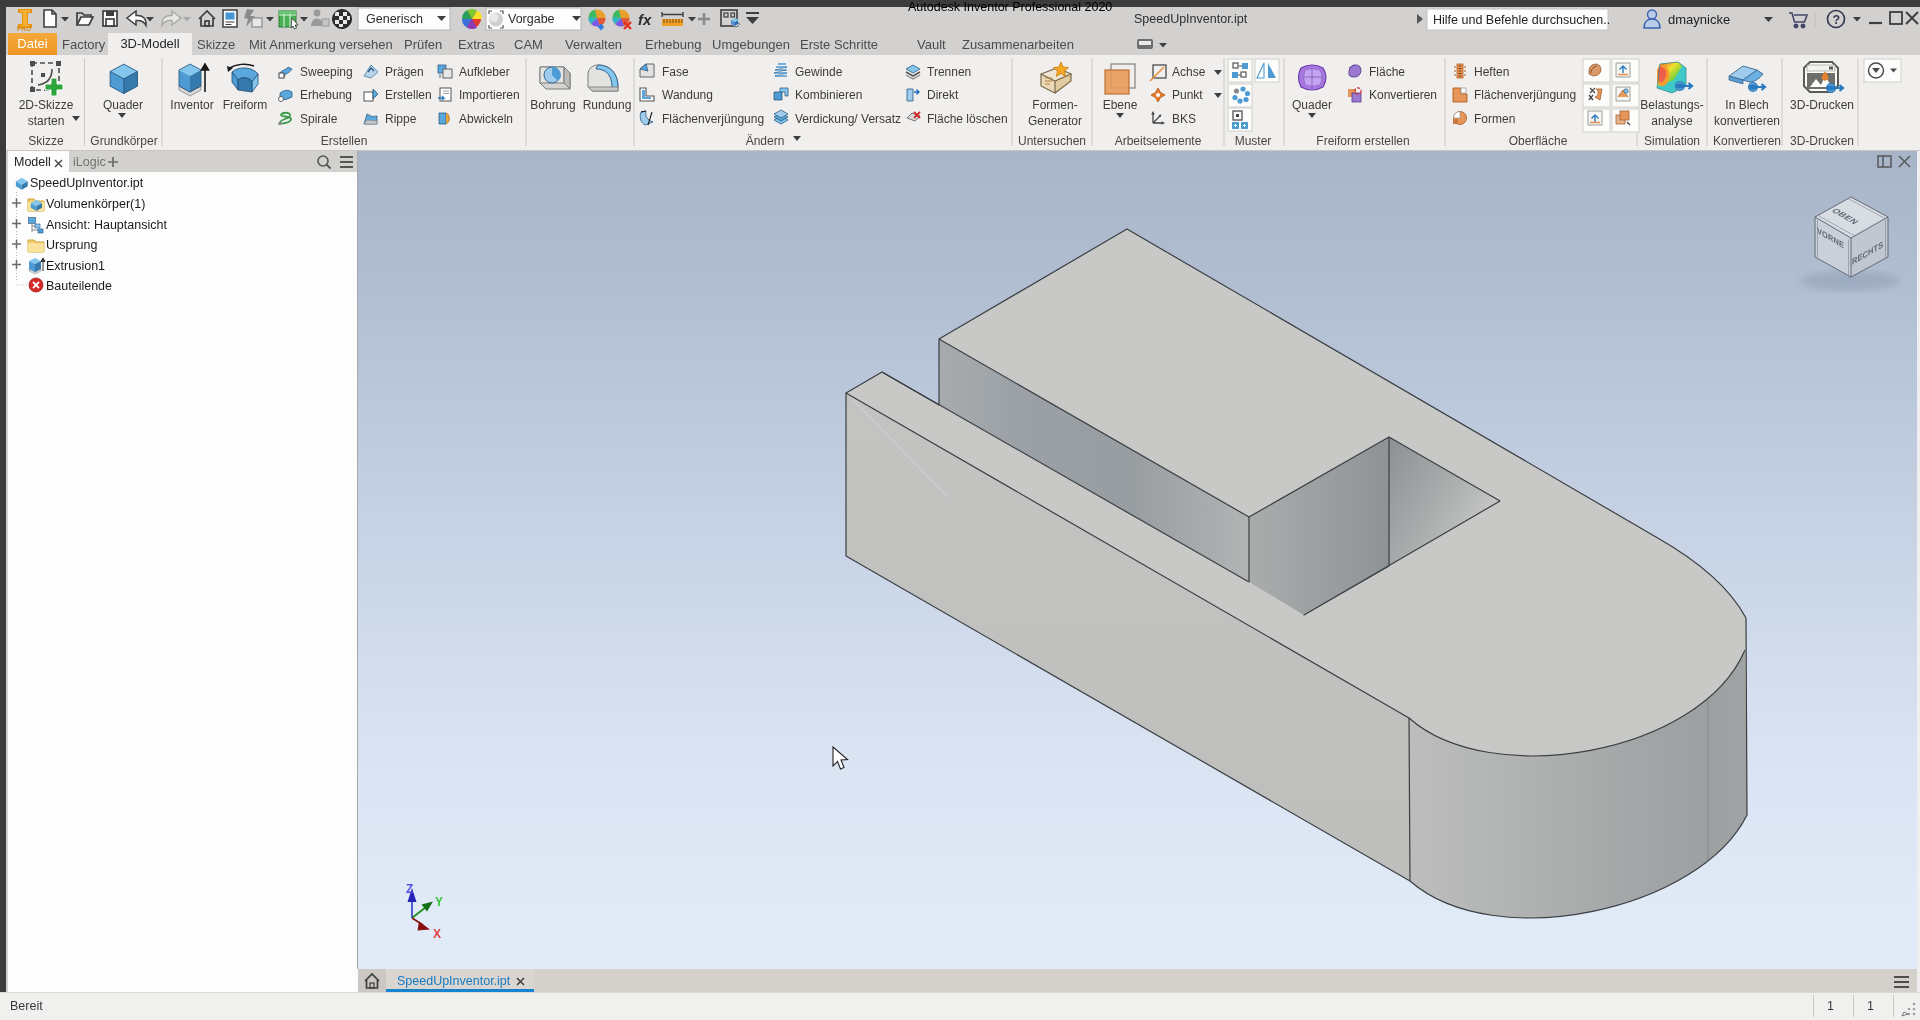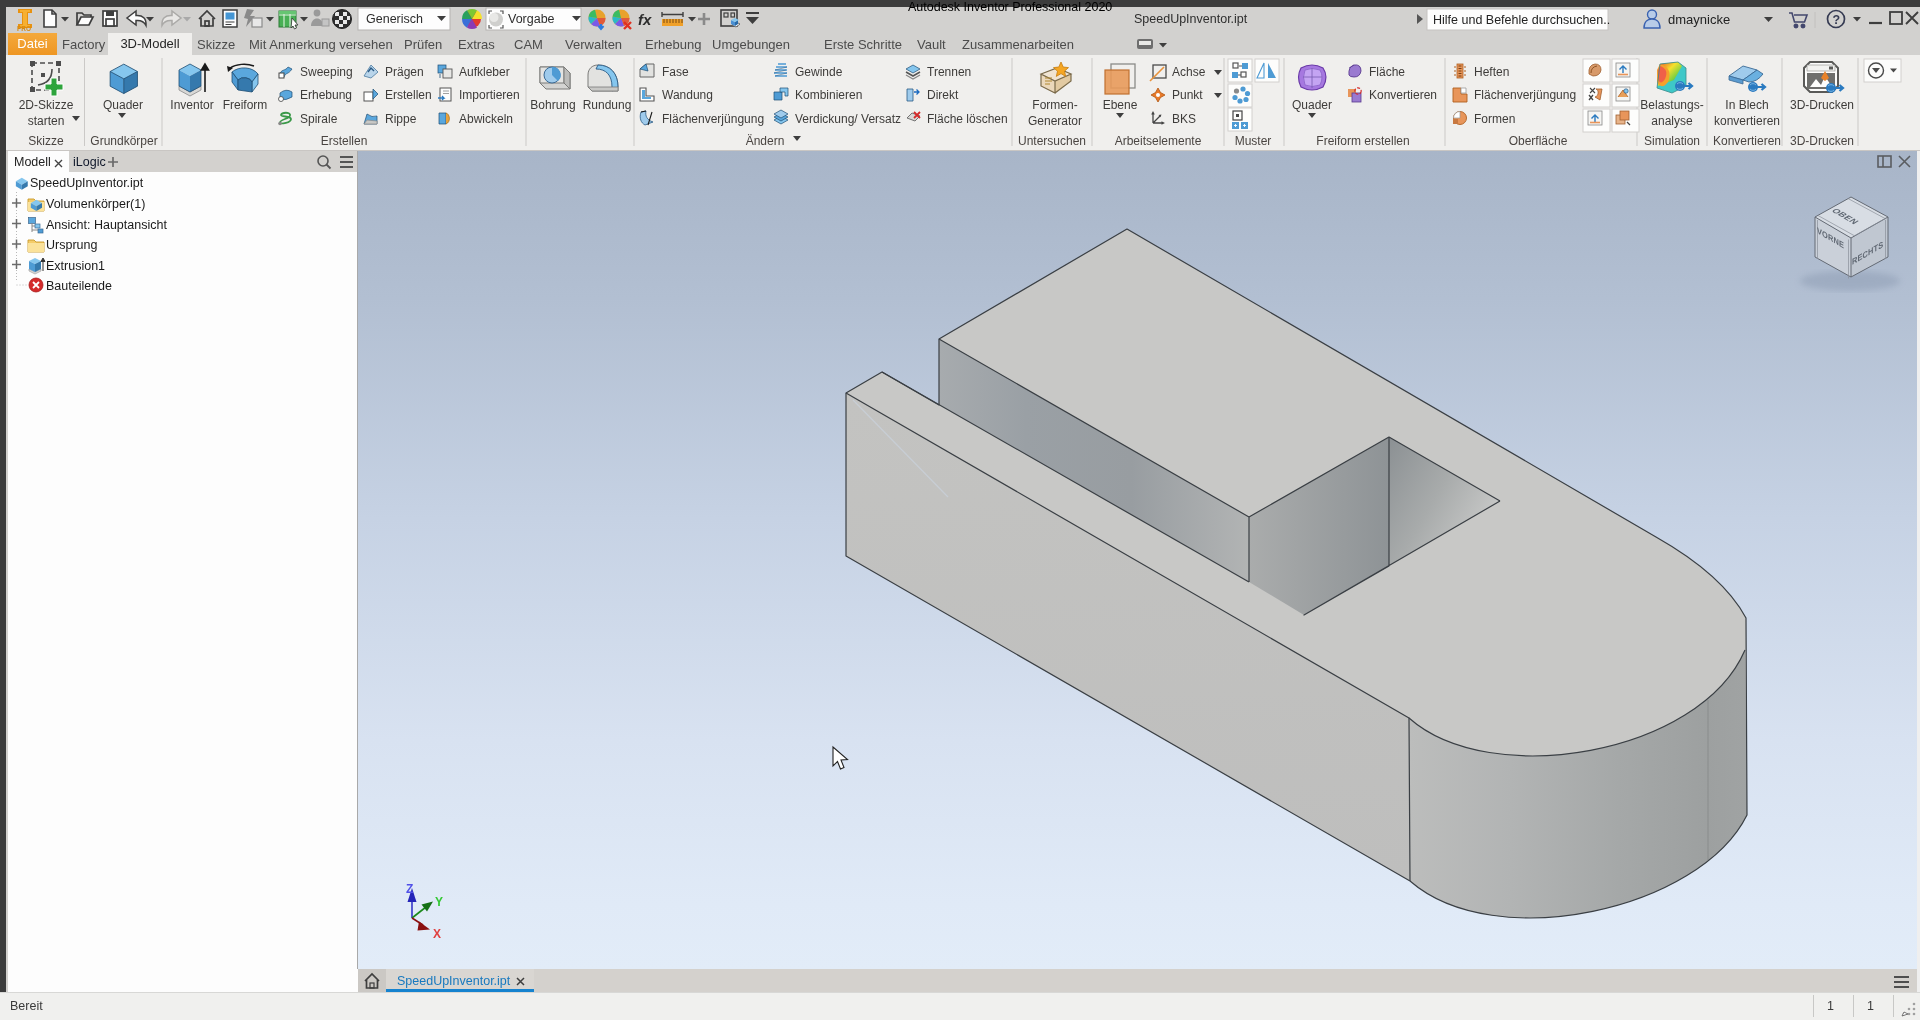--- a/index.html
+++ b/index.html
@@ -197,21 +197,21 @@
 <div class="a" style="left:62px;top:4px">Factory</div>
 <div class="a" style="left:108px;top:0;width:84px;height:22px;background:#f0efed;color:#262626;text-align:center;line-height:22px">3D-Modell</div>
 <div class="a" style="left:197px;top:4px">Skizze</div>
 <div class="a" style="left:249px;top:4px">Mit Anmerkung versehen</div>
 <div class="a" style="left:404px;top:4px">Prüfen</div>
 <div class="a" style="left:458px;top:4px">Extras</div>
 <div class="a" style="left:514px;top:4px">CAM</div>
 <div class="a" style="left:565px;top:4px">Verwalten</div>
 <div class="a" style="left:645px;top:4px">Erhebung</div>
 <div class="a" style="left:712px;top:4px">Umgebungen</div>
-<div class="a" style="left:824px;top:4px">Erste Schritte</div>
+<div class="a" style="left:800px;top:4px">Erste Schritte</div>
 <div class="a" style="left:917px;top:4px">Vault</div>
 <div class="a" style="left:962px;top:4px">Zusammenarbeiten</div>
 <svg class="a" style="left:1135px;top:3px" width="40" height="18">
       <rect x="2" y="3" width="16" height="10" rx="2" fill="#6e6e6e"></rect>
       <rect x="4" y="5" width="12" height="4" fill="#e8e8e6"></rect>
       <path d="M24,7 l4,4.5 4,-4.5 z" fill="#3e3e3e"></path>
     </svg>
 </div>
 <div id="ribbon">
 <svg class="a" style="left:0;top:55px" width="1920" height="96" viewBox="0 55 1920 96">
@@ -615,21 +615,21 @@
 <div class="a" style="left:6px;top:151px;width:352px;height:841px;background:#d3d1ce"></div>
 <div class="a" style="left:8px;top:172px;width:349px;height:797px;background:#fdfdfd"></div>
 <div id="panel">
 <div class="a" style="left:357px;top:151px;width:1px;height:818px;background:#a9a9a9"></div>
 
 <div class="a" style="left:8px;top:151px;width:61px;height:22px;background:#fdfdfd"></div>
 <div class="a" style="left:14px;top:155px;font-size:12.5px;color:#222">Modell</div>
 <svg class="a" style="left:53px;top:158px" width="11" height="11">
       <path d="M2,2 l7,7 M9,2 l-7,7" stroke="#444" stroke-width="1.4"></path>
     </svg>
-<div class="a" style="left:73px;top:155px;font-size:12.5px;color:#0f172a">iLogic</div>
+<div class="a" style="left:73px;top:155px;font-size:12.5px;color:#737373">iLogic</div>
 <svg class="a" style="left:107px;top:156px" width="12" height="12">
       <path d="M6,1 V11 M1,6 H11" stroke="#6a6a6a" stroke-width="1.7"></path>
     </svg>
 <svg class="a" style="left:316px;top:154px" width="40" height="16">
 <circle cx="7" cy="7" r="5" fill="none" stroke="#555" stroke-width="1.6"></circle>
       <path d="M10.5,10.5 l4,4" stroke="#555" stroke-width="1.8"></path>
 <path d="M24,3 h13 M24,8 h13 M24,13 h13" stroke="#555" stroke-width="1.8"></path>
 </svg>
 
 <svg class="a" style="left:8px;top:172px" width="349" height="130" viewBox="0 0 349 130">

